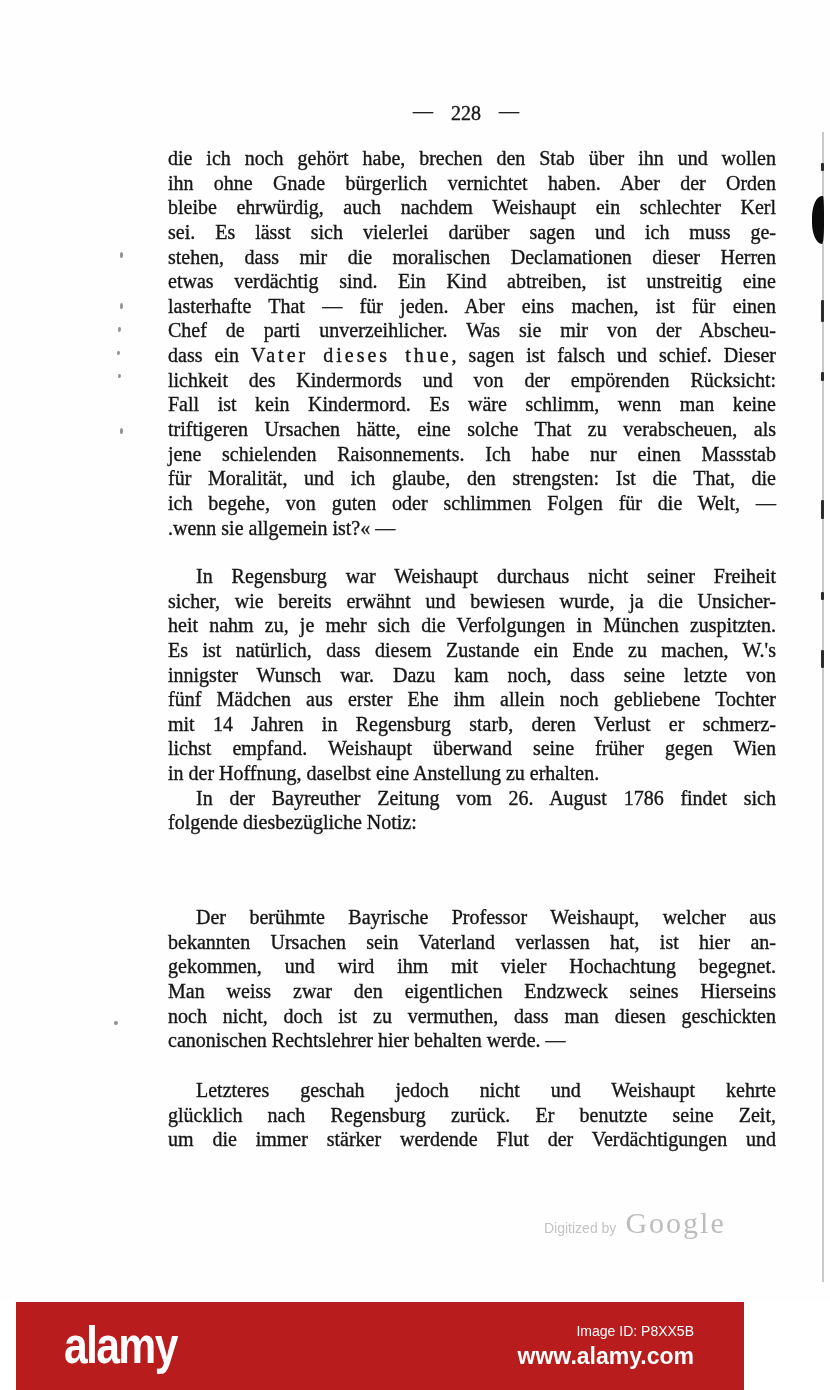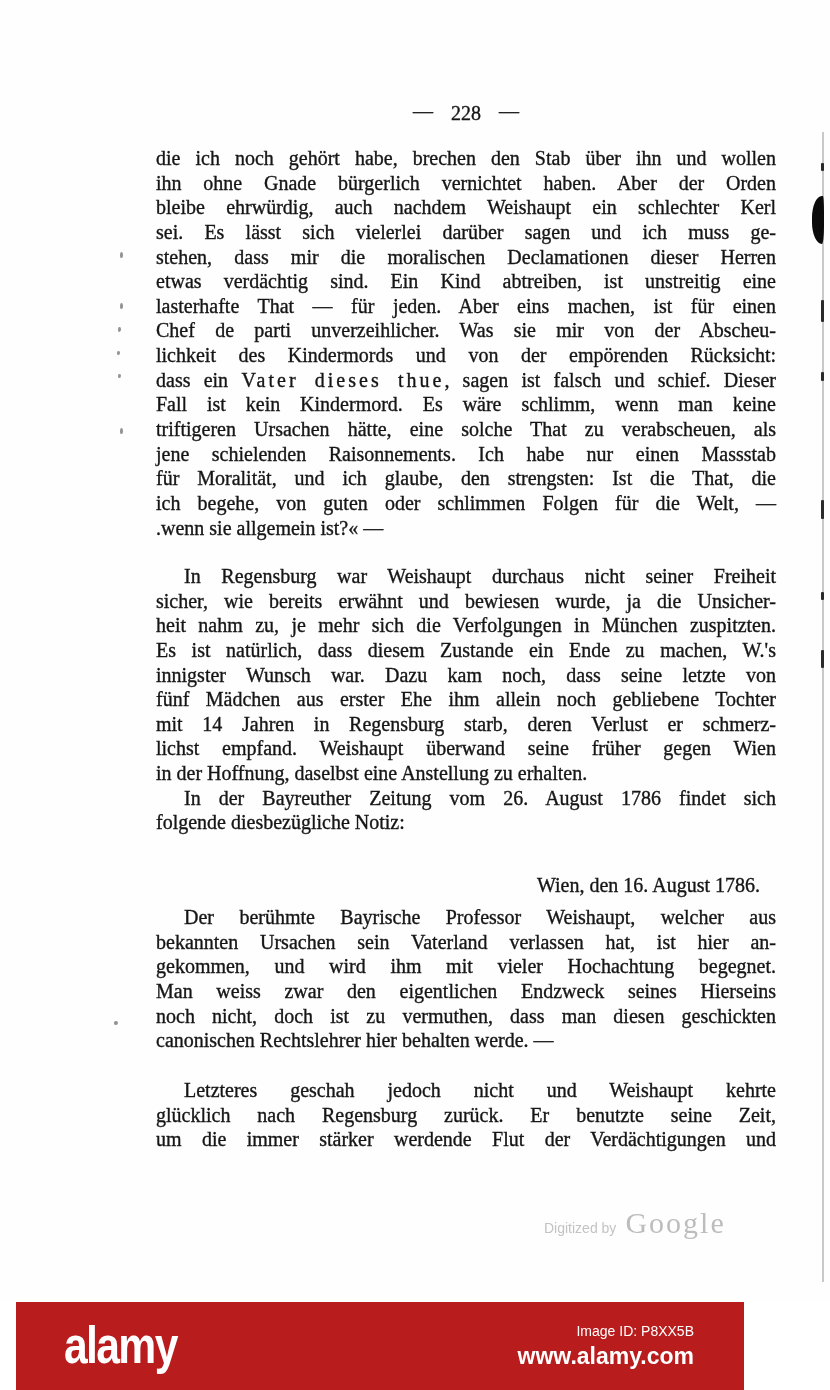--- a/index.html
+++ b/index.html
@@ -14,20 +14,21 @@
     text-align:center;font-size:20px;color:#161616;
     -webkit-text-stroke:0.35px currentColor;
   }
   .page-number .dash{margin:0 18px;position:relative;top:-2px;}
   .textblock{position:absolute;left:156px;width:620px;color:#161616;}
   .tline{
     font-size:20px;line-height:24.65px;height:24.65px;
     text-align:justify;text-align-last:justify;
     -webkit-text-stroke:0.35px currentColor;
     white-space:nowrap;
+    margin-left:12px;
   }
   .tline.endline{text-align-last:left;}
   .tline.indent{text-indent:28px;}
   .sperr{letter-spacing:3px;}
   #para1{top:146px;}
   #para23{top:564px;}
   #dateline{
     position:absolute;top:874px;left:156px;width:604px;text-align:right;
     font-size:20px;color:#161616;-webkit-text-stroke:0.35px currentColor;
   }
@@ -73,22 +74,22 @@
 
   <div class="textblock" id="para1">
     <div class="tline">die ich noch gehört habe, brechen den Stab über ihn und wollen</div>
     <div class="tline">ihn ohne Gnade bürgerlich vernichtet haben. Aber der Orden</div>
     <div class="tline">bleibe ehrwürdig, auch nachdem Weishaupt ein schlechter Kerl</div>
     <div class="tline">sei. Es lässt sich vielerlei darüber sagen und ich muss ge-</div>
     <div class="tline">stehen, dass mir die moralischen Declamationen dieser Herren</div>
     <div class="tline">etwas verdächtig sind. Ein Kind abtreiben, ist unstreitig eine</div>
     <div class="tline">lasterhafte That — für jeden. Aber eins machen, ist für einen</div>
     <div class="tline">Chef de parti unverzeihlicher. Was sie mir von der Abscheu-</div>
+    <div class="tline"><span>dass ein </span><span class="sperr">Vater dieses thue</span><span>, sagen ist falsch und schief. Dieser</span></div>
     <div class="tline">lichkeit des Kindermords und von der empörenden Rücksicht:</div>
-    <div class="tline"><span>dass ein </span><span class="sperr">Vater dieses thue</span><span>, sagen ist falsch und schief. Dieser</span></div>
     <div class="tline">Fall ist kein Kindermord. Es wäre schlimm, wenn man keine</div>
     <div class="tline">triftigeren Ursachen hätte, eine solche That zu verabscheuen, als</div>
     <div class="tline">jene schielenden Raisonnements. Ich habe nur einen Massstab</div>
     <div class="tline">für Moralität, und ich glaube, den strengsten: Ist die That, die</div>
     <div class="tline">ich begehe, von guten oder schlimmen Folgen für die Welt, —</div>
     <div class="tline endline">.wenn sie allgemein ist?« —</div>
   </div>
 
   <div class="textblock" id="para23">
     <div class="tline indent">In Regensburg war Weishaupt durchaus nicht seiner Freiheit</div>
@@ -97,21 +98,20 @@
     <div class="tline">Es ist natürlich, dass diesem Zustande ein Ende zu machen, W.'s</div>
     <div class="tline">innigster Wunsch war. Dazu kam noch, dass seine letzte von</div>
     <div class="tline">fünf Mädchen aus erster Ehe ihm allein noch gebliebene Tochter</div>
     <div class="tline">mit 14 Jahren in Regensburg starb, deren Verlust er schmerz-</div>
     <div class="tline">lichst empfand. Weishaupt überwand seine früher gegen Wien</div>
     <div class="tline endline">in der Hoffnung, daselbst eine Anstellung zu erhalten.</div>
     <div class="tline indent">In der Bayreuther Zeitung vom 26. August 1786 findet sich</div>
     <div class="tline endline">folgende diesbezügliche Notiz:</div>
   </div>
 
-  <div id="dateline">Wien, den 16. August 1786.</div>
 
   <div class="textblock" id="para4">
     <div class="tline indent">Der berühmte Bayrische Professor Weishaupt, welcher aus</div>
     <div class="tline">bekannten Ursachen sein Vaterland verlassen hat, ist hier an-</div>
     <div class="tline">gekommen, und wird ihm mit vieler Hochachtung begegnet.</div>
     <div class="tline">Man weiss zwar den eigentlichen Endzweck seines Hierseins</div>
     <div class="tline">noch nicht, doch ist zu vermuthen, dass man diesen geschickten</div>
     <div class="tline endline">canonischen Rechtslehrer hier behalten werde. —</div>
   </div>
 

